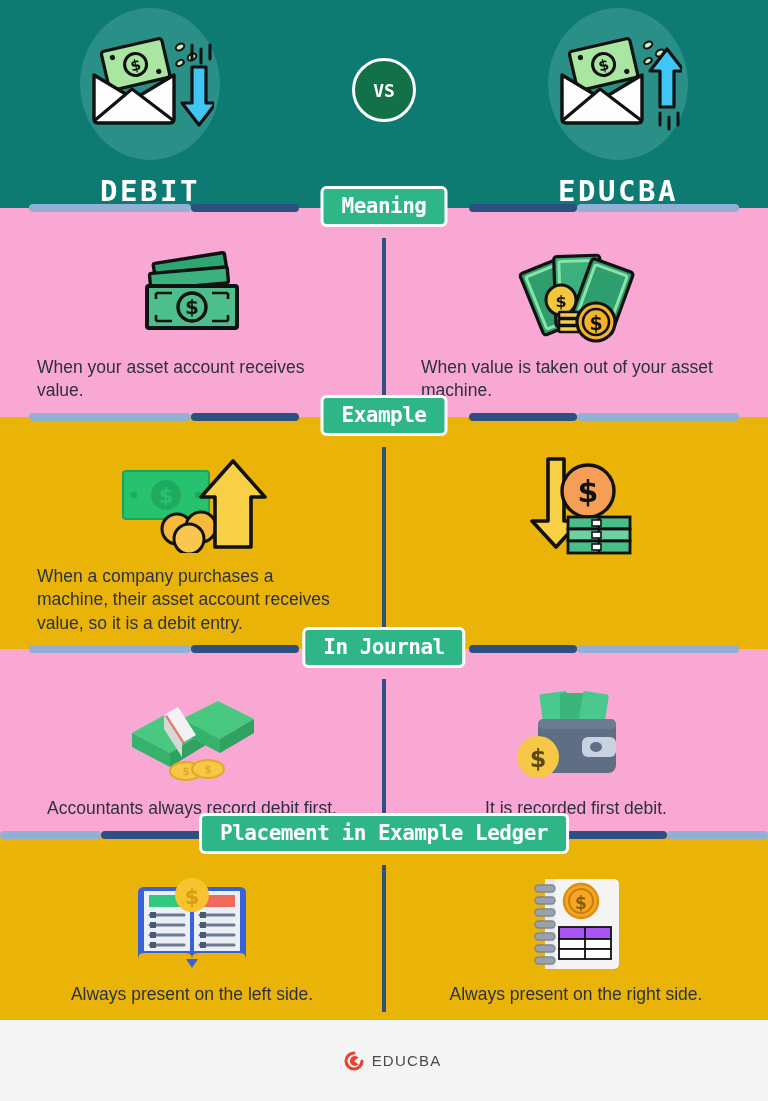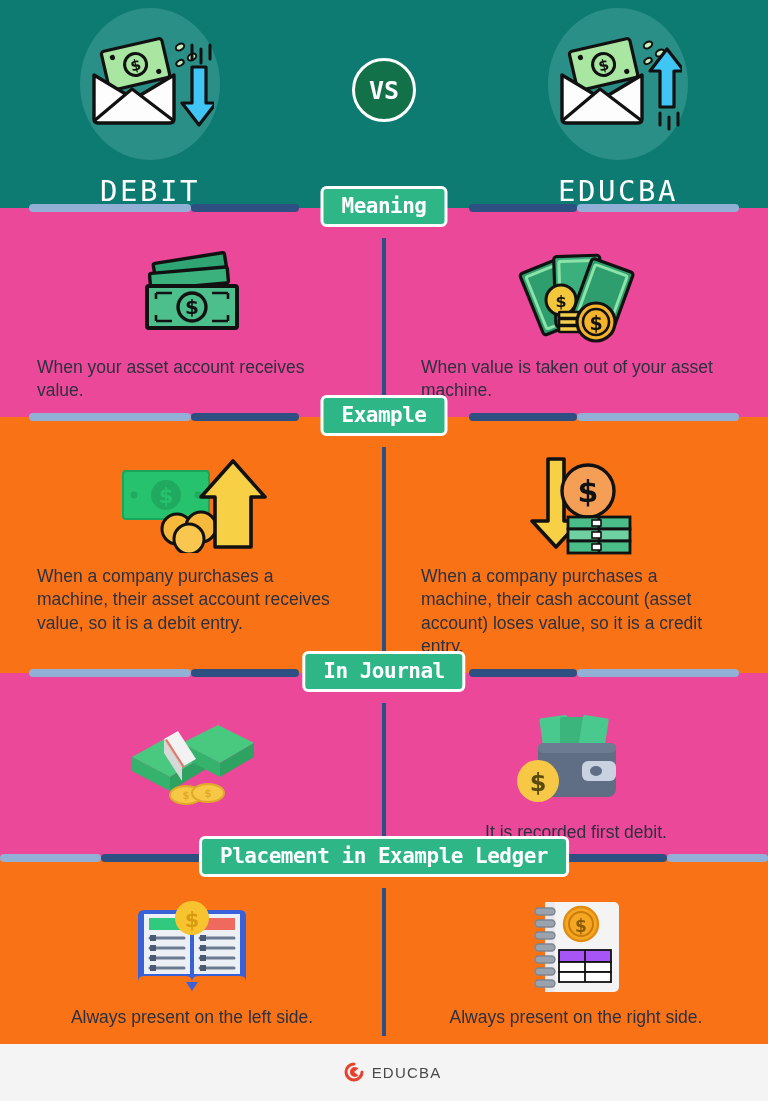--- a/index.html
+++ b/index.html
@@ -50,44 +50,44 @@
     background: #2a8f86;
     display: flex;
     align-items: center;
     justify-content: center;
     position: relative;
   }
   .hdr-title {
     margin-top: 14px;
     color: #ffffff;
     font-size: 29px;
-    font-weight: normal;
+    font-weight: bold;
     letter-spacing: 2.5px;
     font-family: "DejaVu Sans Mono", monospace;
   }
   .vs-circle {
     width: 64px;
     height: 64px;
     border-radius: 50%;
     background: #13714a;
     border: 3px solid #ffffff;
     display: flex;
     align-items: center;
     justify-content: center;
     color: #ffffff;
-    font-size: 25px;
+    font-size: 18px;
     font-weight: bold;
     font-family: "DejaVu Sans Mono", monospace;
     letter-spacing: 0px;
   }
 
   
   .section { position: relative; width: 100%; }
-  .bg-cyan { background: #ec4899; }
-  .bg-blue { background: #f97316; }
+  .bg-cyan { background: #f9a8d4; }
+  .bg-blue { background: #eab308; }
 
   .divider-row {
     position: relative;
     height: 0;
   }
   .bar-wrap {
     position: absolute;
     left: 0; right: 0;
     top: -4px;
     height: 8px;
@@ -362,21 +362,20 @@
               <rect x="62" y="62" width="62" height="12" fill="#4bbd88"></rect>
               <rect x="62" y="74" width="62" height="12" fill="#6fd0a2"></rect>
               <rect x="62" y="86" width="62" height="12" fill="#4bbd88"></rect>
               <line x1="93" y1="62" x2="93" y2="98"></line>
               <rect x="86" y="65" width="9" height="6" fill="#ffffff" stroke-width="1.6"></rect>
               <rect x="86" y="77" width="9" height="6" fill="#ffffff" stroke-width="1.6"></rect>
               <rect x="86" y="89" width="9" height="6" fill="#ffffff" stroke-width="1.6"></rect>
             </g>
           </svg>
         </div>
-        <div class="cap">When a company purchases a machine, their cash account (asset account) loses value, so it is a credit entry.</div>
       </div>
     </div>
   </div>
 
   <div class="section bg-cyan">
     <div class="divider-row">
       <div class="bar-wrap">
         <div class="bar-light bar-l1"></div>
         <div class="bar-dark bar-d1"></div>
         <div class="bar-gap"></div>
@@ -400,20 +399,21 @@
               <path d="M42 26 L56 18 L74 46 L60 54 Z" fill="#f2f2f2"></path>
               <path d="M42 26 L42 40 L60 68 L60 54 Z" fill="#d8d8d8"></path>
               <path d="M43 27 L45 26 L63 54 L61 55 Z" fill="#e8776b"></path>
               <ellipse cx="64" cy="82" rx="16" ry="9" fill="#f7c846" stroke="#e0a92a" stroke-width="2"></ellipse>
               <ellipse cx="86" cy="80" rx="16" ry="9" fill="#f7c846" stroke="#e0a92a" stroke-width="2"></ellipse>
               <text x="64" y="86" font-size="10" font-family="'DejaVu Sans',sans-serif" font-weight="bold" fill="#e0a92a" text-anchor="middle">$</text>
               <text x="86" y="84" font-size="10" font-family="'DejaVu Sans',sans-serif" font-weight="bold" fill="#e0a92a" text-anchor="middle">$</text>
             </g>
           </svg>
         </div>
+        <div class="cap">Accountants always record debit first.</div>
       </div>
       <div class="col">
         <div class="icon-box">
           <svg width="120" height="96" viewBox="0 0 120 96">
             <g transform="rotate(-8 50 24)">
               <rect x="26" y="2" width="28" height="34" rx="2" fill="#49c98d"></rect>
             </g>
             <rect x="44" y="4" width="30" height="34" rx="2" fill="#3bb57c"></rect>
             <g transform="rotate(9 80 24)">
               <rect x="64" y="4" width="26" height="32" rx="2" fill="#49c98d"></rect>

